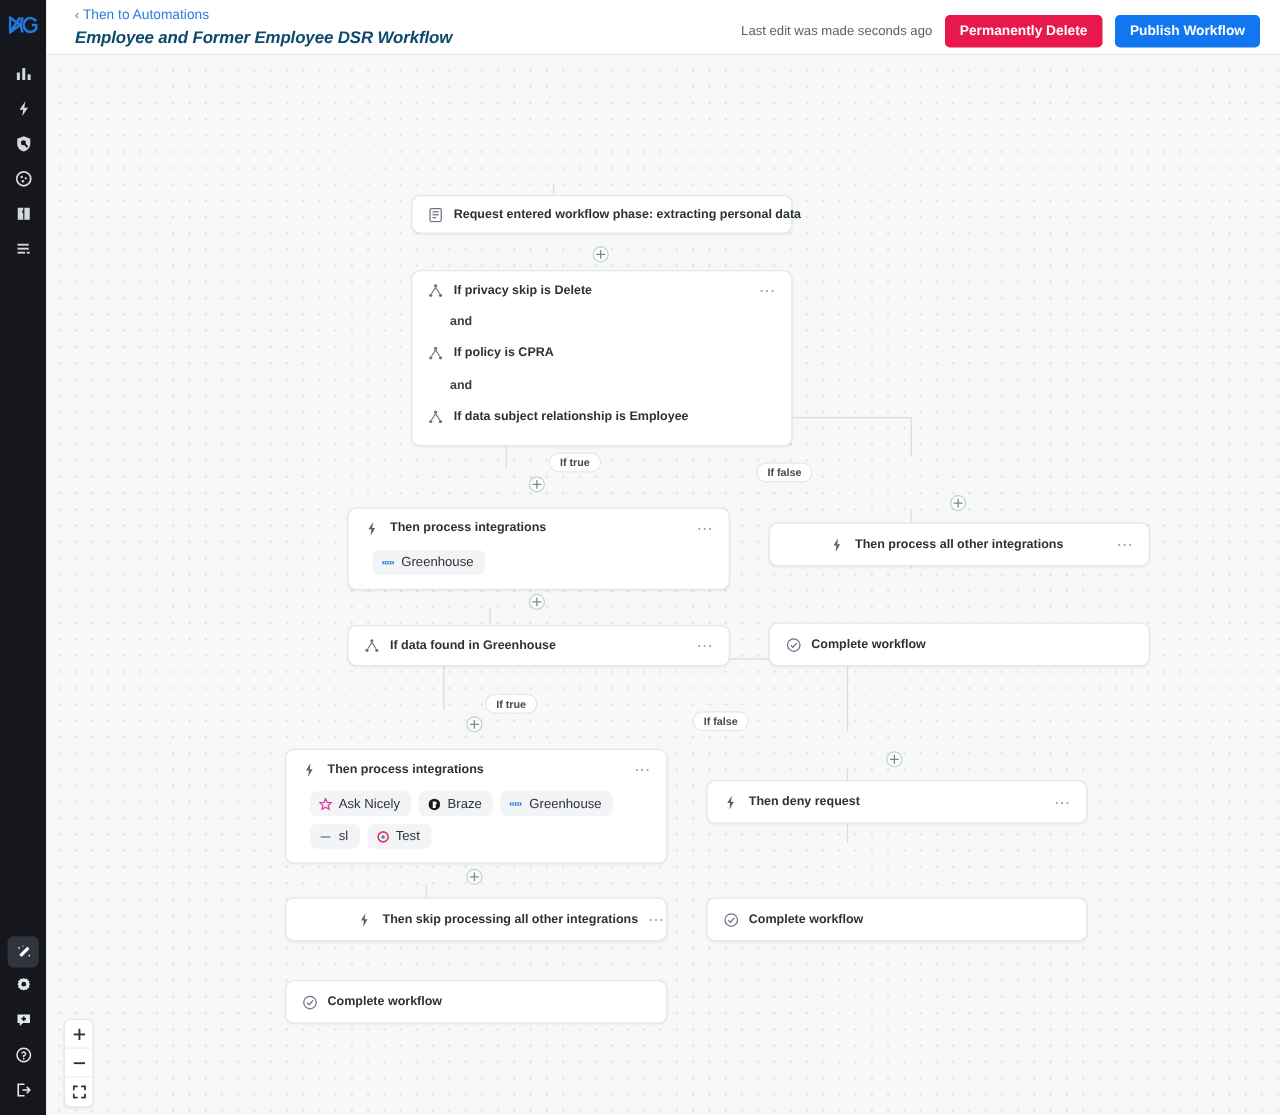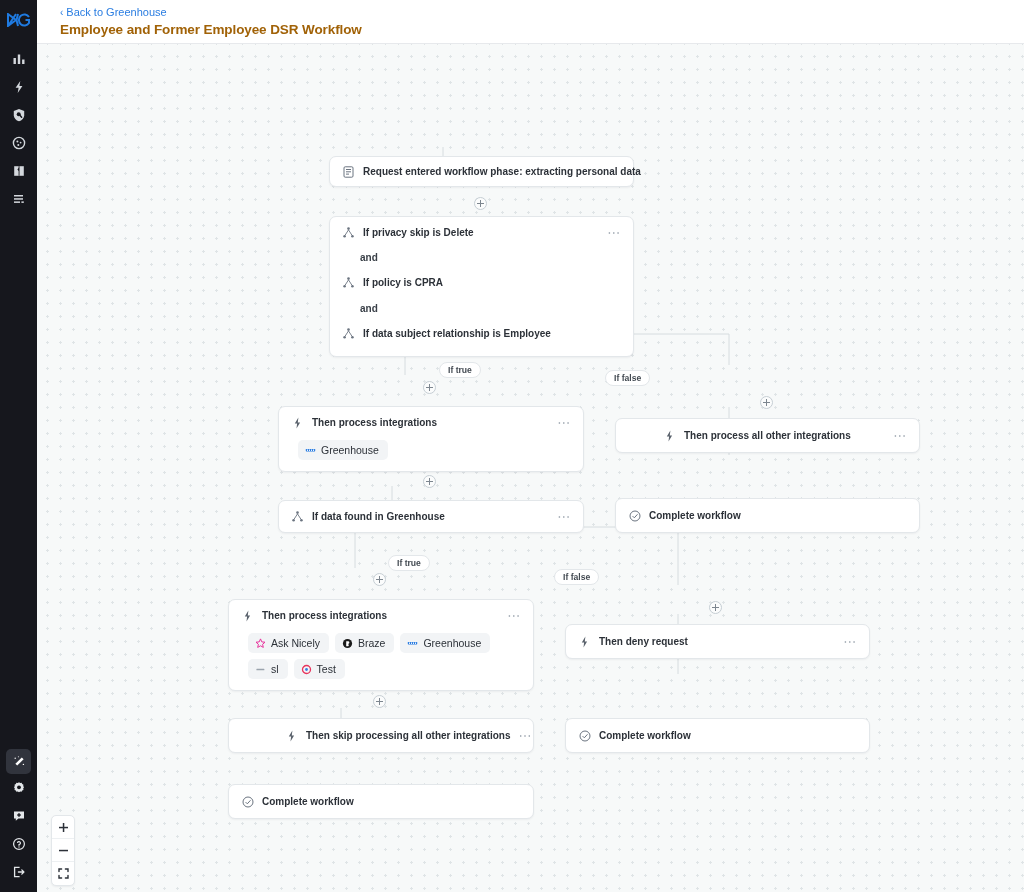--- a/index.html
+++ b/index.html
@@ -58,22 +58,22 @@
     position: relative; z-index: 10;
   }
   .header-left { display: flex; flex-direction: column; gap: 2px; }
   .breadcrumb {
     display: flex; align-items: center; gap: 3px;
     color: #2a7de1; font-size: 11px; cursor: pointer;
     line-height: 13px;
   }
   .breadcrumb .chev { font-size: 10px; line-height: 10px; }
   .page-title {
-    font-size: 13.5px; font-weight: bold; color: #a16207;
-    line-height: 17px; letter-spacing: -0.1px;
+    font-size: 13.5px; font-weight: bold; color: #0c4a6e;
+    line-height: 17px; letter-spacing: -0.1px; font-style: italic;
   }
   .header-right {
     margin-left: auto; display: flex; align-items: center; gap: 10px;
     padding-top: 6px;
   }
   .last-edit { font-size: 10.5px; color: #5b6169; }
   .btn {
     border: none; border-radius: 4px;
     font-size: 11px; font-weight: bold; color: #fff;
     padding: 0 12px; height: 26px;
@@ -302,23 +302,28 @@
     </div>
   </div>
 </div>
 
 <div class="main">
 
   <div class="header">
     <div class="header-left">
       <div class="breadcrumb">
         <span class="chev">‹</span>
-        <span>Back to Greenhouse</span>
+        <span>Then to Automations</span>
       </div>
       <div class="page-title">Employee and Former Employee DSR Workflow</div>
+    </div>
+    <div class="header-right">
+      <span class="last-edit">Last edit was made seconds ago</span>
+      <button class="btn btn-delete">Permanently Delete</button>
+      <button class="btn btn-publish">Publish Workflow</button>
     </div>
   </div>
 
   <div class="canvas">
 
     <svg class="edges" width="987" height="848" viewBox="0 0 987 848">
       <g stroke="#d6dcdf" stroke-width="1" fill="none">
 
         <path d="M406 103 V137"></path>
 

